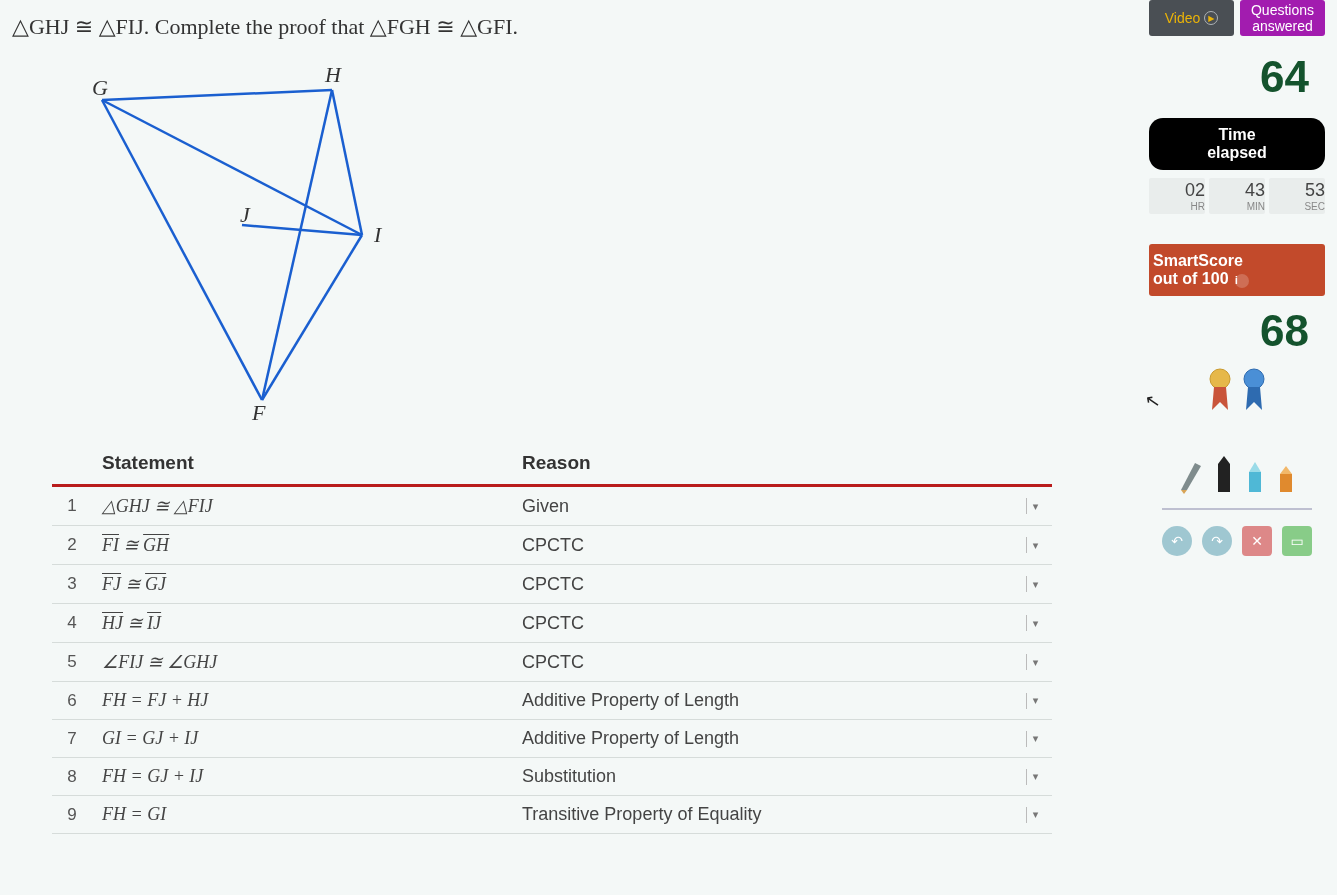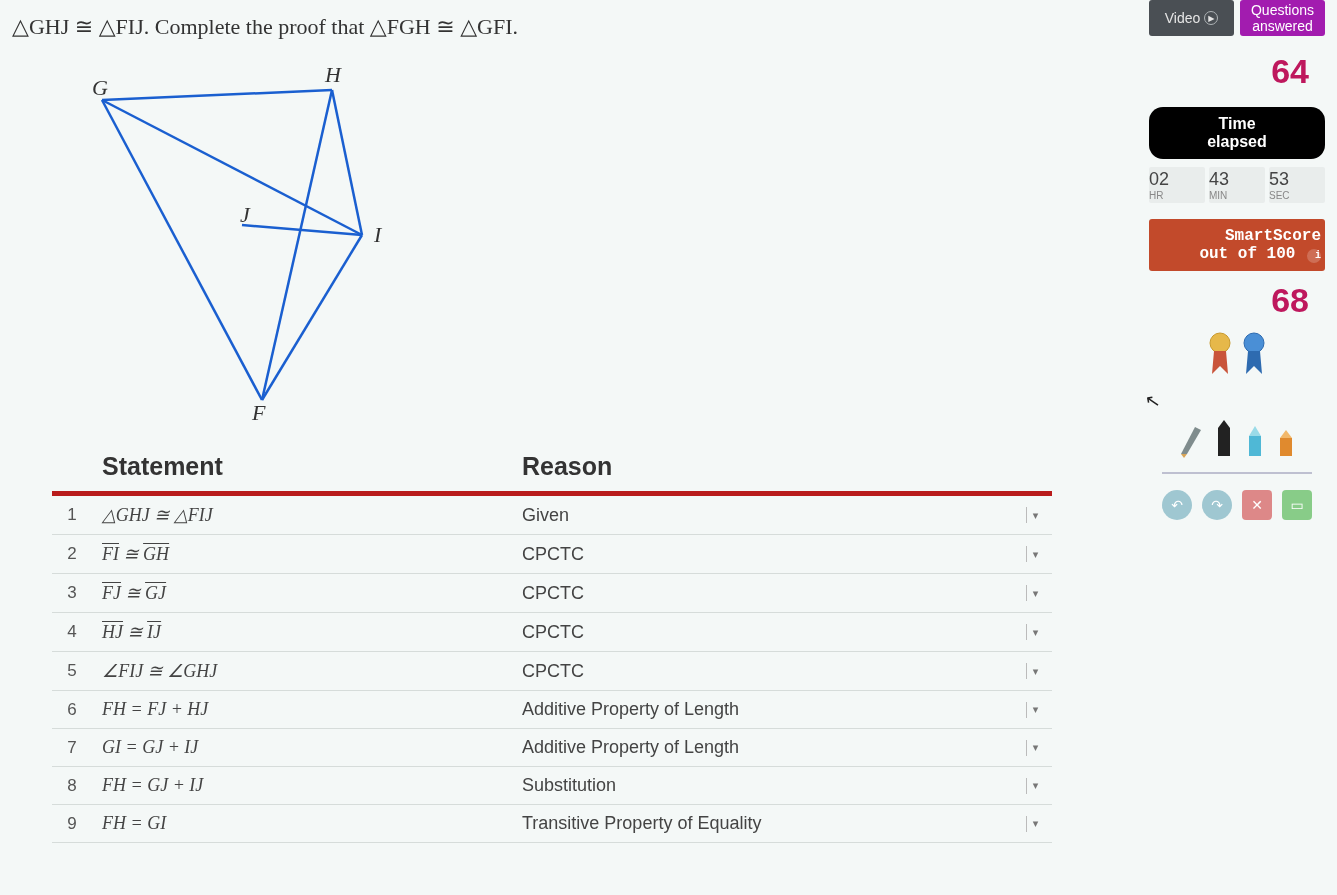--- a/index.html
+++ b/index.html
@@ -28,23 +28,23 @@
     margin: 6px 0 18px 50px;
   }
   .proof-table {
     width: 1000px;
     margin-left: 40px;
     border-collapse: collapse;
   }
   .proof-table th {
     text-align: left;
     font-weight: bold;
-    font-size: 25px;
+    font-size: 19px;
     padding: 10px 10px;
-    border-bottom: 5px solid #b91c1c;
+    border-bottom: 3px solid #b91c1c;
     color: #333;
   }
   .proof-table td {
     padding: 8px 10px;
     font-size: 18px;
     border-bottom: 1px solid #d6dcda;
     vertical-align: middle;
     color: #444;
   }
   .proof-table td.numcol {
@@ -70,43 +70,43 @@
   .sidebar {
     position: absolute;
     right: 0; top: 0;
     width: 200px;
     height: 100%;
     padding: 0 12px;
   }
   .topbtns { display:flex; gap:6px; margin-bottom:6px;}
   .vidbtn {
     flex:1;
-    background:#4a4f54; color:#e5e5e5;
+    background:#4a4f54; color:#eab308;
     font-size:14px; padding:4px 6px;
     border-radius:3px;
     display:flex; align-items:center; justify-content:center; gap:4px;
   }
   .vidbtn .play { width:14px;height:14px;border:1px solid #aeb3b6;border-radius:50%; display:inline-flex;align-items:center;justify-content:center;font-size:8px;}
   .qabox {
     flex:1;
     background:#a21caf; color:#fff;
     font-size:14px; padding:2px 6px;
     border-radius:3px; text-align:center;
   }
-  .bignum { font-size:34px; font-weight:bold; text-align:right; padding:10px 16px 6px 0; color:#be185d;}
+  .bignum { font-size:44px; font-weight:bold; text-align:right; padding:10px 16px 6px 0; color:#14532d;}
   .timebox {
     background:#000000;color:#fff; font-weight:bold;
     text-align:center;padding:8px 4px;border-radius:14px;
     margin:10px 0 0 0;
   }
   .clock { display:flex; margin-top:8px; gap:4px;}
-  .clock .seg2 { flex:1; background:#e9edec; border-radius:2px; text-align:left; padding:2px 0;}
+  .clock .seg2 { flex:1; background:#e9edec; border-radius:2px; text-align:right; padding:2px 0;}
   .clock .seg2 .n{font-size:18px;color:#444;}
   .clock .seg2 .l{font-size:10px;color:#888;}
-  .ssbox{background:#c24a2b;color:#fff;text-align:right;padding:8px 4px;border-radius:3px;margin-top:16px;font-weight:bold;font-family:Liberation Mono, monospace;}
+  .ssbox{background:#c24a2b;color:#fff;text-align:left;padding:8px 4px;border-radius:3px;margin-top:30px;font-weight:bold;}
   .ssbox .info{display:inline-block;width:14px;height:14px;border-radius:50%;background:#fff3;color:#fff;font-size:10px;line-height:14px;margin-left:2px;}
   .ribbons{ text-align:center; margin-top:6px;}
   .ribbon{display:inline-block;width:26px;margin:0 2px;}
   .tools{ margin-top:40px; text-align:center;}
   .toolrow{display:flex;justify-content:center;gap:8px;align-items:flex-end;}
   .toolrow2{display:flex;justify-content:center;gap:10px;margin-top:10px;}
   .circlebtn{width:30px;height:30px;border-radius:50%;background:#cfe3ea;display:inline-flex;align-items:center;justify-content:center;color:#fff;font-size:14px;}
   .cursor-icon{
     position:absolute;
     left:1145px; top:390px;

